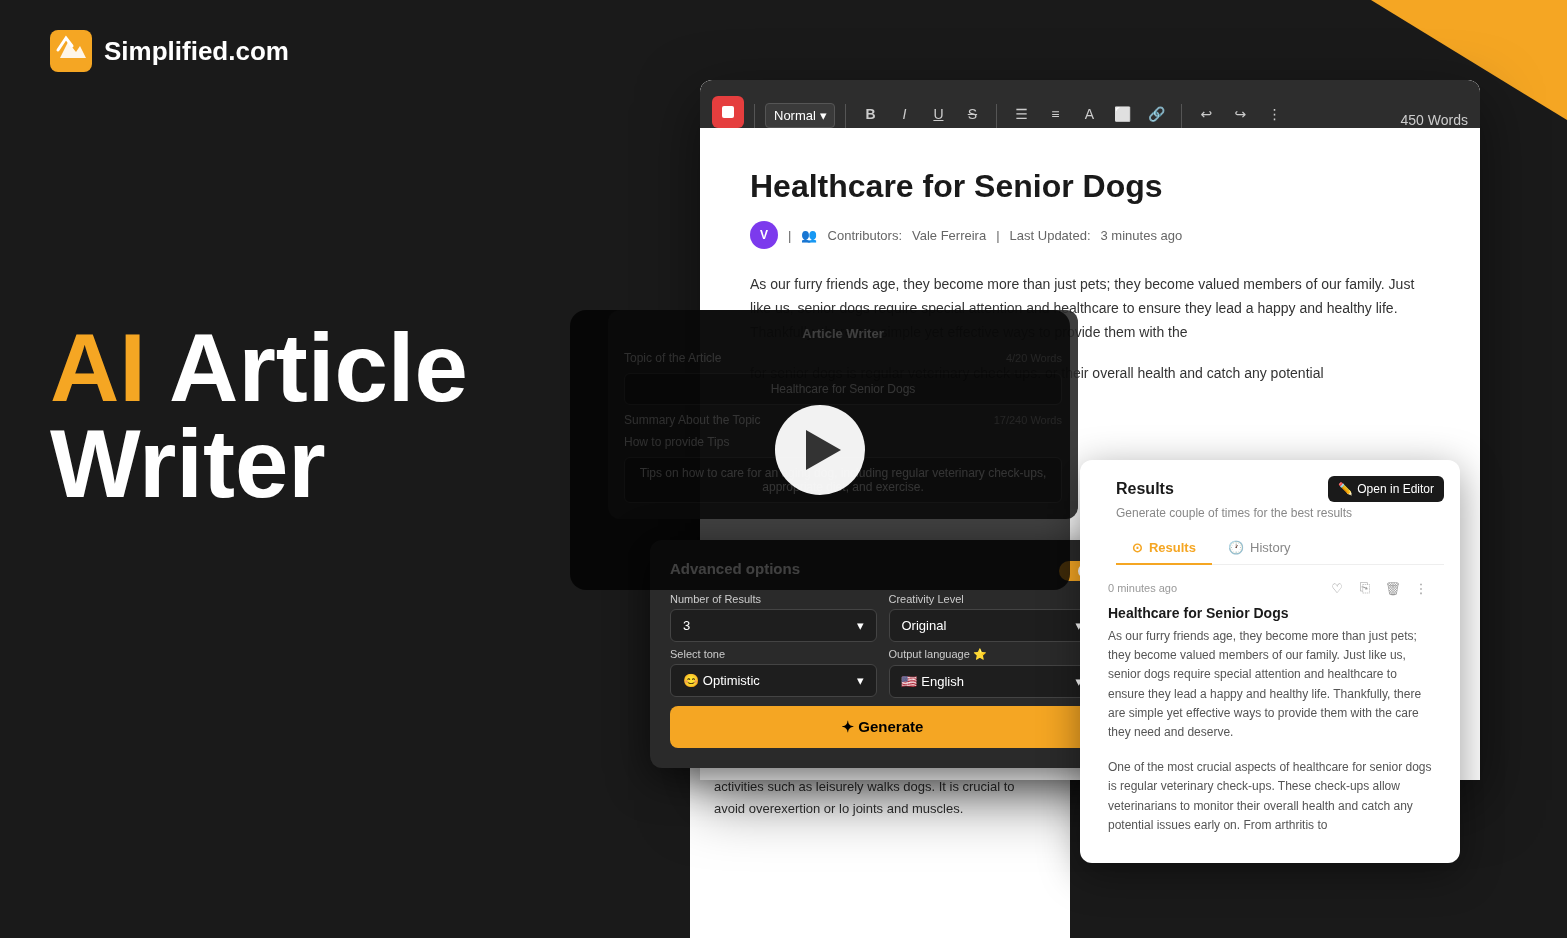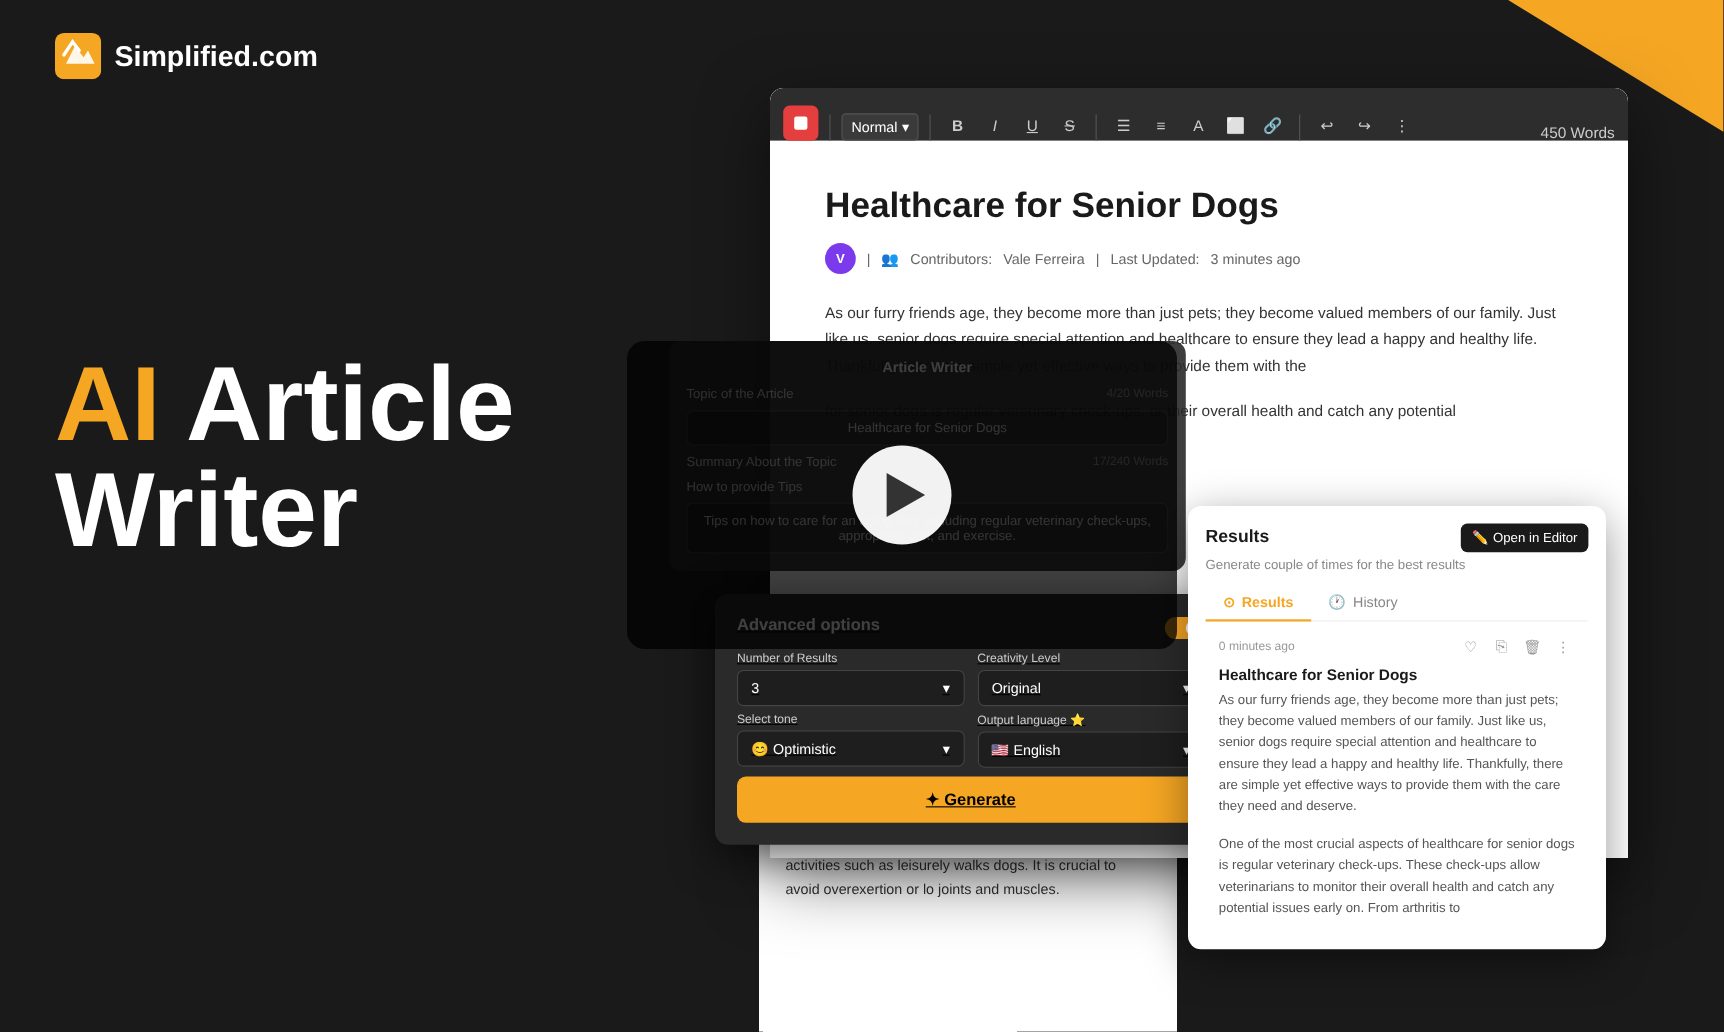--- a/index.html
+++ b/index.html
@@ -322,20 +322,21 @@
       width: 380px;
       background: #ffffff;
       border-radius: 12px;
       overflow: hidden;
       z-index: 9;
       box-shadow: 0 10px 40px rgba(0,0,0,0.4);
     }
 
     .results-header {
       padding: 16px 16px 0 16px;
+      margin-left: 20px;
     }
 
     .results-title-row {
       display: flex;
       align-items: center;
       justify-content: space-between;
       margin-bottom: 4px;
     }
 
     .results-title {
@@ -585,21 +586,21 @@
     <span class="word-count-badge">17/240 Words</span>
   </div>
   <div class="writer-field-row">
     <span>How to provide Tips</span>
   </div>
   <div style="background:#1e1e1e; border:1px solid #444; border-radius:6px; padding:8px; color:#ccc; font-size:12px;">
     <span>Tips on how to care for an aging dog, including regular veterinary check-ups, appropriate diet, and exercise.</span>
   </div>
 </div>
 
-<div class="form-panel" style="bottom:170px; left:650px; width:465px;text-decoration:underline;">
+<div class="form-panel" style="bottom:170px; left:650px; width:465px;">
   <div class="advanced-toggle">
     <span class="form-panel-title">Advanced options</span>
     <div class="toggle-switch"></div>
   </div>
 
   <div class="form-row">
     <div class="form-col">
       <div class="form-field-label">Number of Results</div>
       <div class="form-input">
         <span>3</span>

